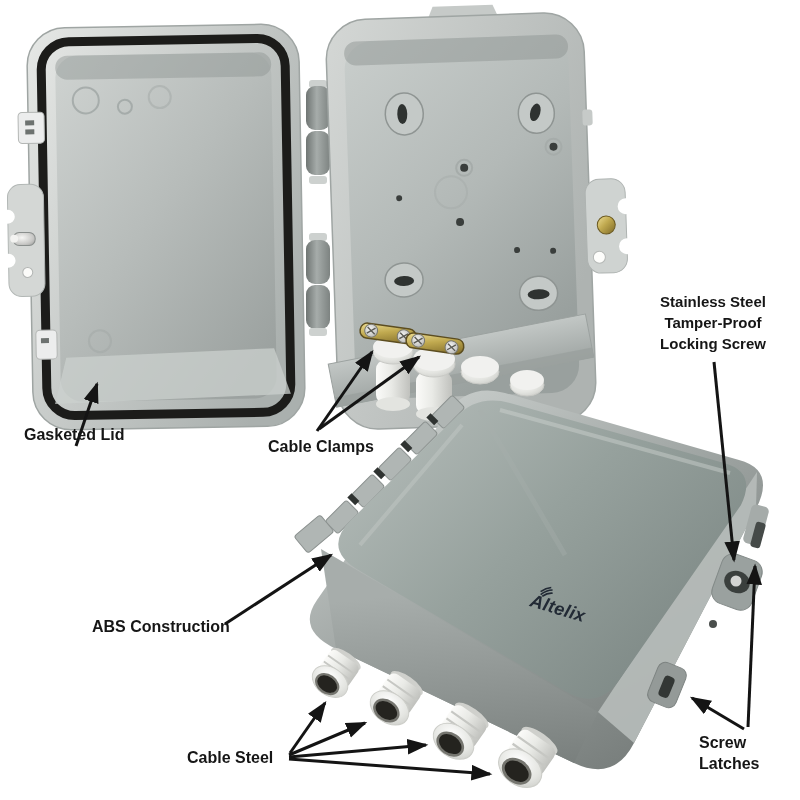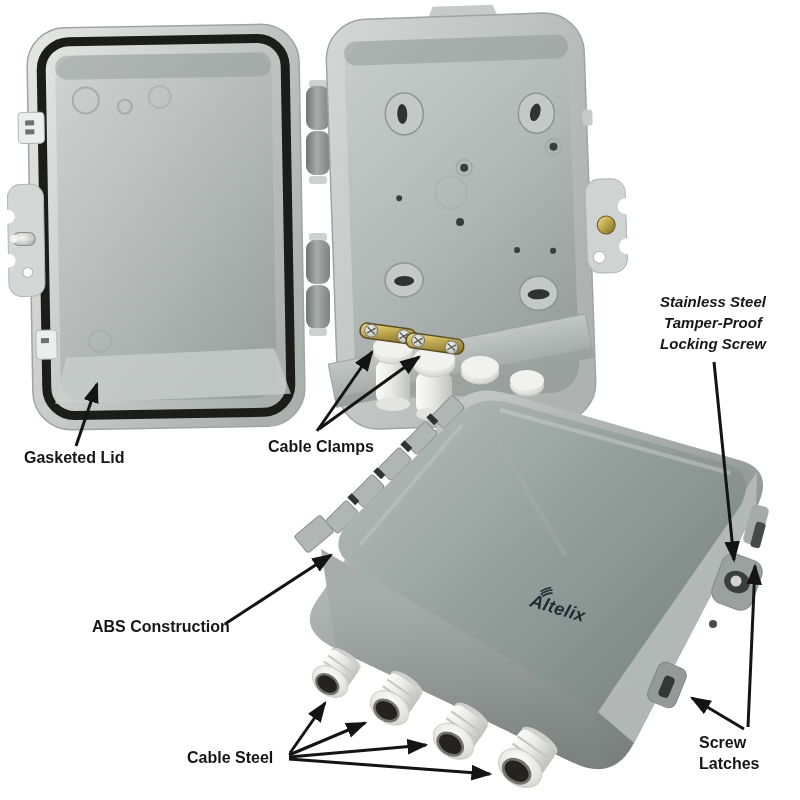--- a/index.html
+++ b/index.html
@@ -2,22 +2,22 @@
 <html><head>
 <meta charset="utf-8">
 <style>
   html,body{margin:0;padding:0;background:#ffffff;}
   #canvas{position:relative;width:800px;height:800px;background:#ffffff;overflow:hidden;
           font-family:"Liberation Sans",sans-serif;}
   #photo-svg{position:absolute;left:0;top:0;}
   .callout{position:absolute;color:#161616;font-weight:bold;font-size:16px;line-height:21px;
            white-space:pre-line;}
   .callout.center{text-align:center;}
-  #label-stainless{left:633px;top:291px;width:160px;font-size:15px;font-style:italic;}
-  #label-gasketed{left:24px;top:447px;}
+  #label-stainless{left:633px;top:291px;width:160px;font-size:15px;}
+  #label-gasketed{left:24px;top:424px;}
   #label-clamps{left:256px;top:436px;margin-left:12px;}
   #label-abs{left:92px;top:616px;}
   #label-glands{left:187px;top:747px;}
   #label-latches{left:699px;top:732px;}
   #altelix-logo{position:absolute;left:528px;top:596px;width:96px;height:40px;
                 transform:rotate(17deg);color:#222a35;}
   #altelix-logo .logo-text{font-style:italic;font-weight:bold;font-size:18px;letter-spacing:.4px;
                 display:block;margin-top:8px;}
   #altelix-logo svg{position:absolute;left:6px;top:-2px;}
 </style>

